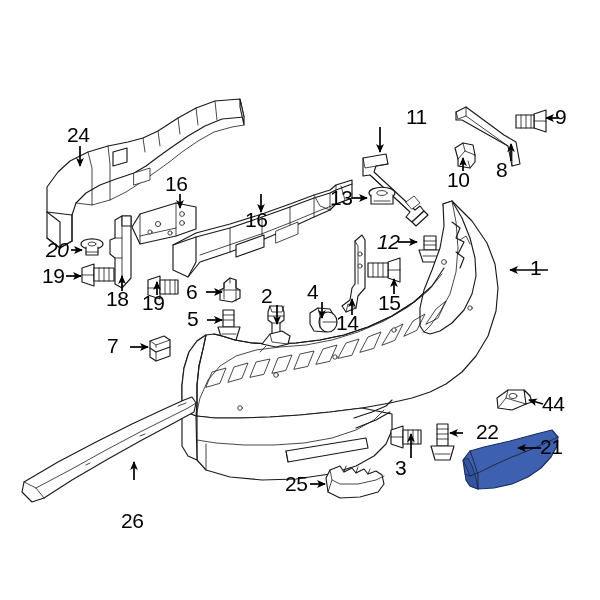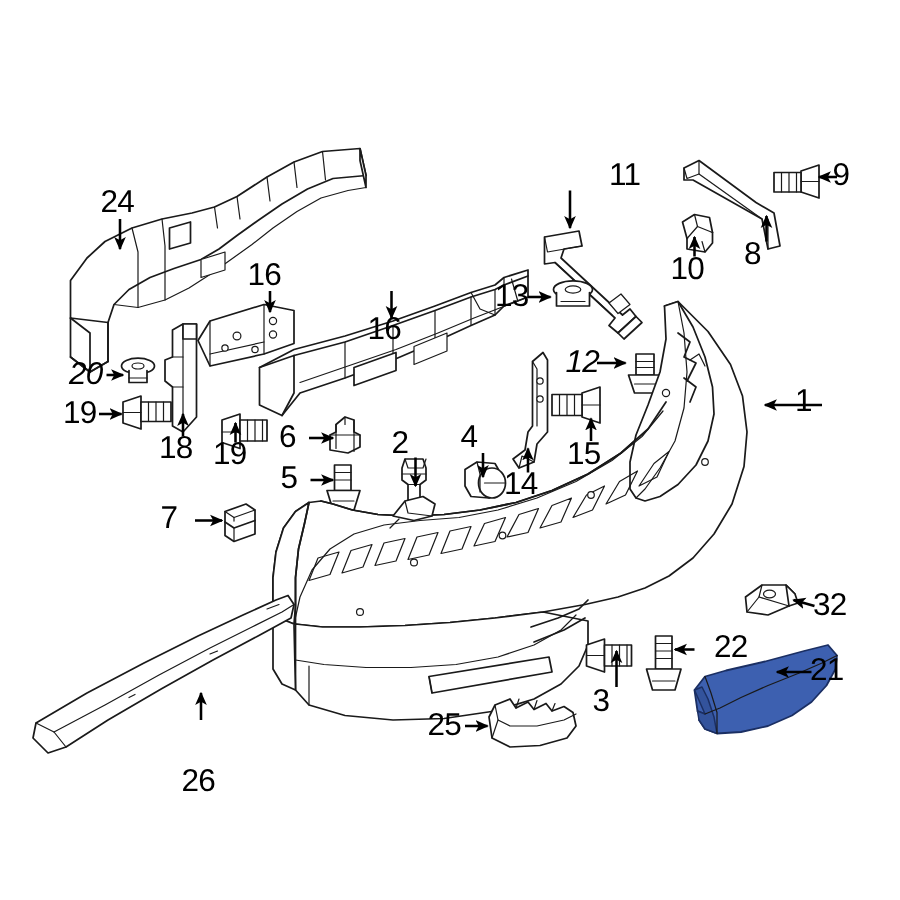--- a/index.html
+++ b/index.html
@@ -384,19 +384,19 @@
       <div class="callout" style="left: 336px; top: 312px;">14</div>
       <div class="callout" style="left: 378px; top: 292px;">15</div>
       <div class="callout" style="left: 245px; top: 173px; margin-top: 36px;">16</div>
       <div class="callout" style="left: 165px; top: 173px;">16</div>
       <div class="callout" style="left: 106px; top: 288px;">18</div>
       <div class="callout" style="left: 42px; top: 265px;">19</div>
       <div class="callout" style="left: 142px; top: 292px;">19</div>
       <div class="callout" style="left: 46px; top: 239px; font-style: italic;">20</div>
       <div class="callout" style="left: 540px; top: 436px;">21</div>
       <div class="callout" style="left: 476px; top: 421px;">22</div>
-      <div class="callout" style="left: 542px; top: 393px;">32</div>
+      <div class="callout" style="left: 542px; top: 393px;">44</div>
       <div class="callout" style="left: 67px; top: 124px; text-align: center;">24</div>
       <div class="callout" style="left: 285px; top: 473px;">25</div>
       <div class="callout" style="left: 121px; top: 478px; margin-top: 32px;">26</div>
     </div>
 
 </div>
 
 </body></html>

